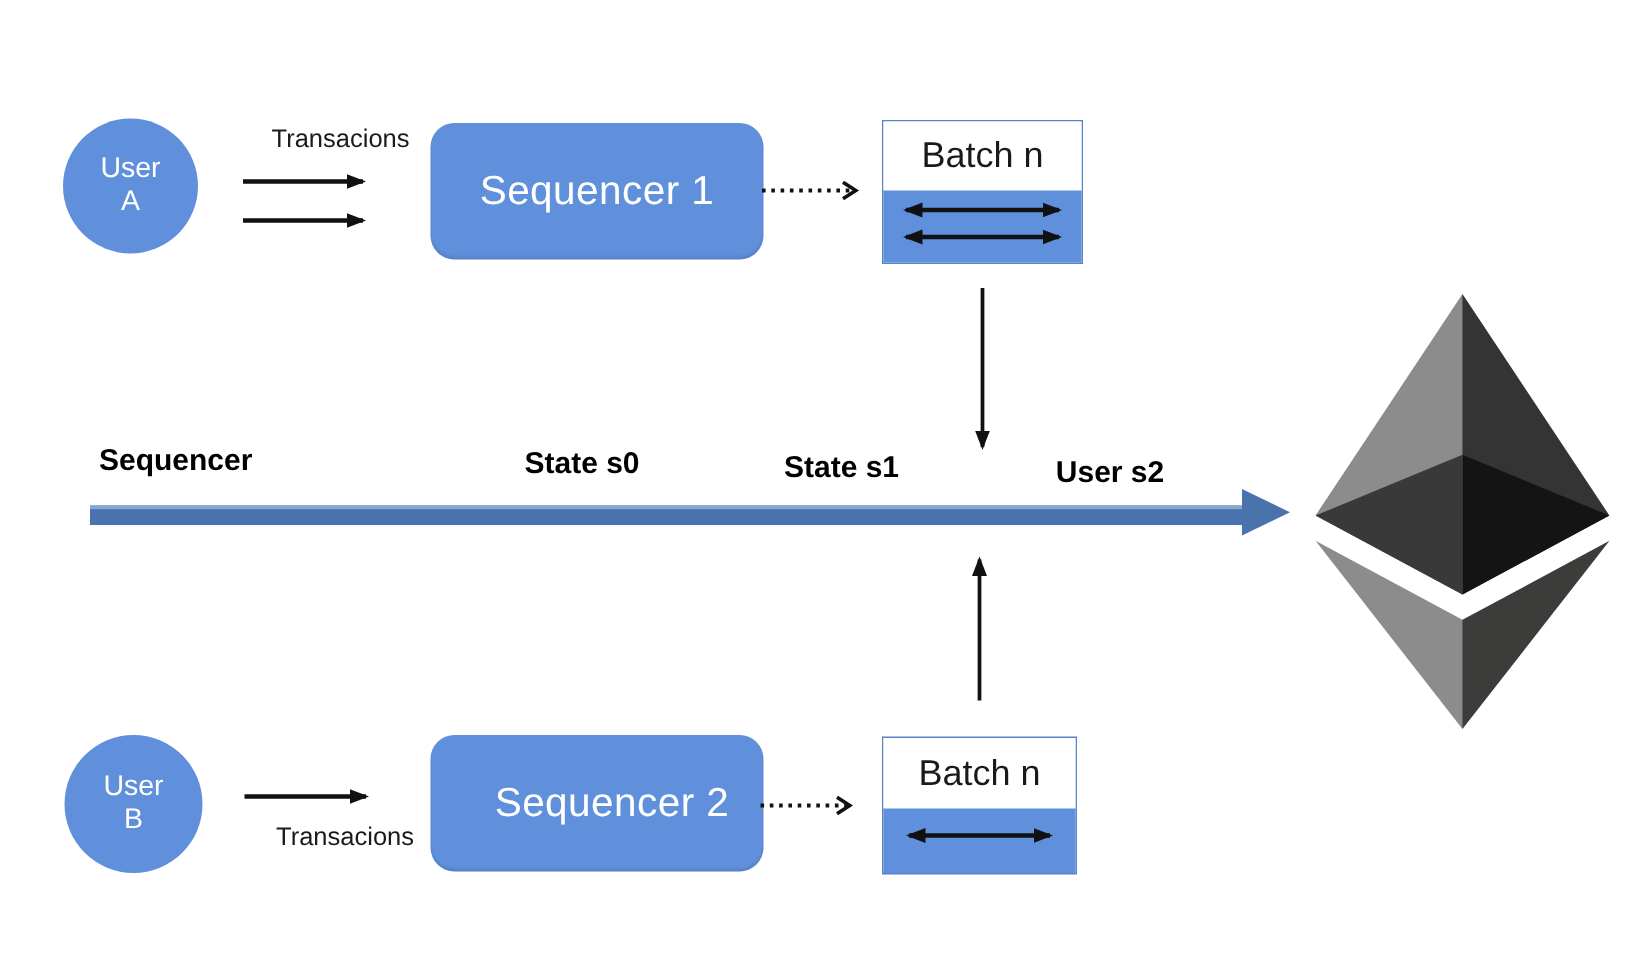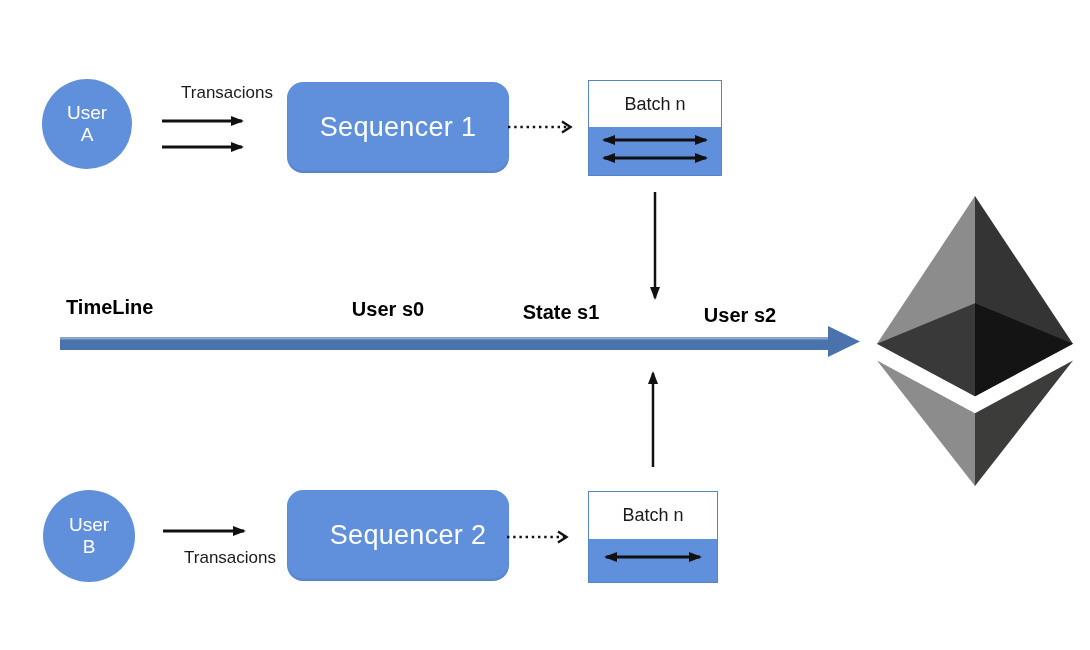--- a/index.html
+++ b/index.html
@@ -31,21 +31,21 @@
     box-shadow:inset 0 -2px 2px rgba(0,0,0,0.10);
   }
   .trans-label{
     width:130px;text-align:right;font-size:17px;color:var(--text-dark,#1a1a1a);
   }
   .batch-box{
     border:1.5px solid var(--node-border,#5585C8);
     background:#ffffff;display:flex;flex-direction:column;
   }
   .batch-header{
-    background:#ffffff;color:var(--text-dark,#1a1a1a);font-size:18px;
+    background:#ffffff;color:var(--text-dark,#1a1a1a);font-size:24px;
     display:flex;align-items:center;justify-content:center;
   }
   .batch-body{
     background:var(--node-blue,#6090DC);flex:1;
   }
   .tl-label{
     font-size:20px;font-weight:bold;color:#000000;white-space:nowrap;
   }
   .tl-label.center{width:110px;text-align:center;}
   svg.overlay{
@@ -66,22 +66,22 @@
 
   <div class="abs seq-box" style="left:287px;top:82px;">
     <span>Sequencer 1</span>
   </div>
 
   <div class="abs batch-box" style="left:588px;top:80px;width:134px;height:96px;">
     <div class="batch-header" style="height:46px;">Batch n</div>
     <div class="batch-body"></div>
   </div>
 
-  <div class="abs tl-label" style="left:66px;top:296px;">TimeLine</div>
-  <div class="abs tl-label center" style="left:333px;top:298px;">User s0</div>
+  <div class="abs tl-label" style="left:66px;top:296px;">Sequencer</div>
+  <div class="abs tl-label center" style="left:333px;top:298px;">State s0</div>
   <div class="abs tl-label center" style="left:506px;top:301px;">State s1</div>
   <div class="abs tl-label center" style="left:685px;top:304px;">User s2</div>
 
   <div class="abs user-circle" style="left:43px;top:490px;width:92px;height:92px;">
     <span>User</span>
     <span>B</span>
   </div>
   <div class="abs trans-label" style="left:146px;top:548px;">Transacions</div>
 
   <div class="abs seq-box" style="left:287px;top:490px;padding-left:20px;">

